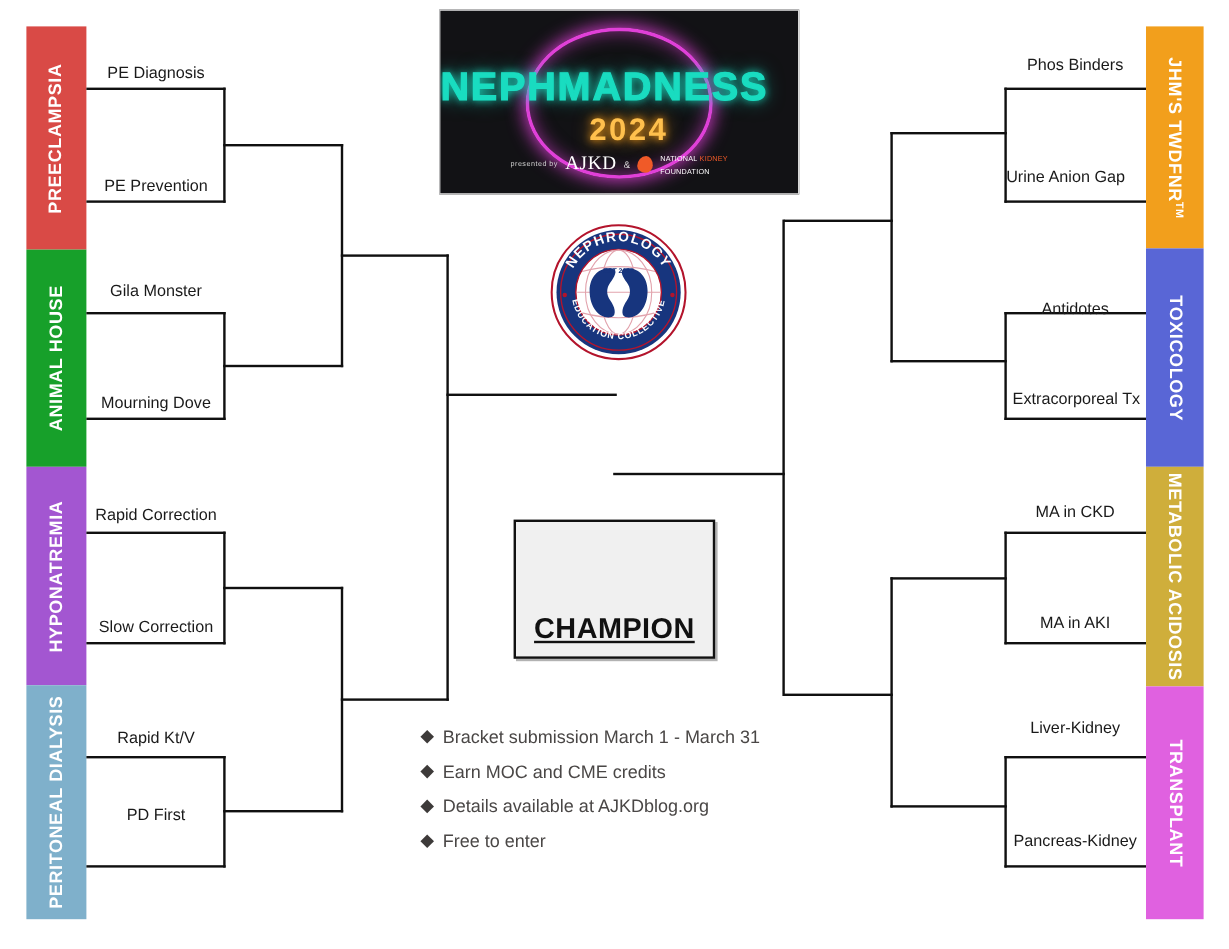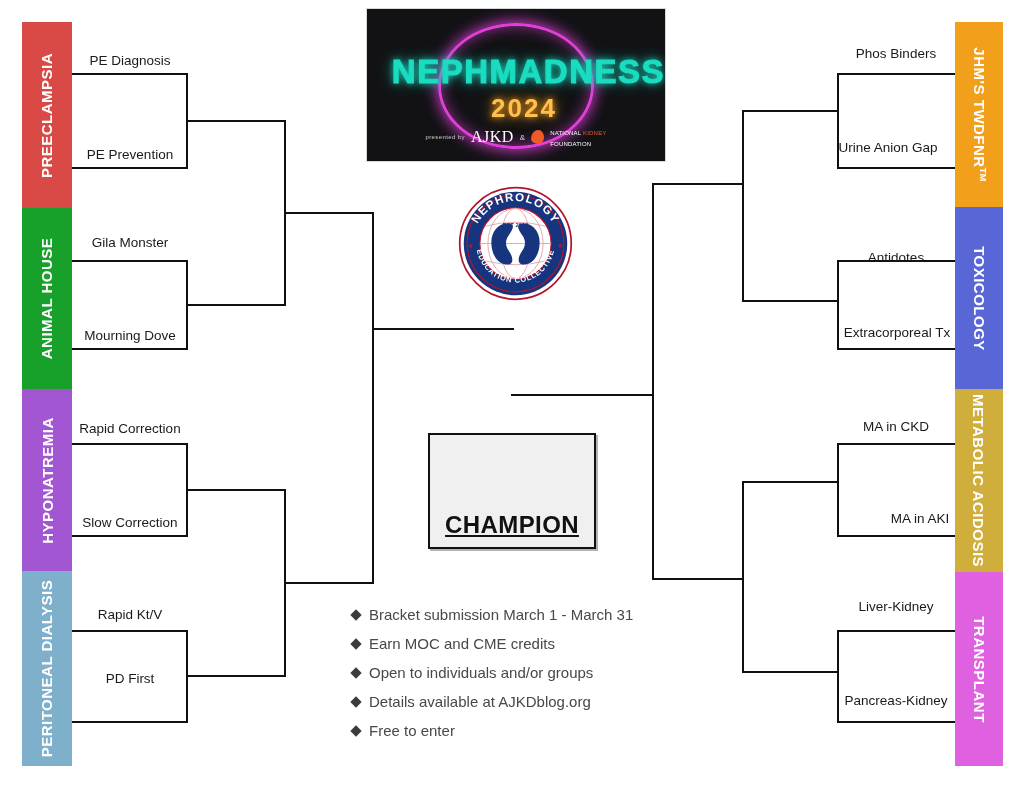--- a/index.html
+++ b/index.html
@@ -72,21 +72,21 @@
   #banner .glow{
     position:absolute;left:50%;top:14px;width:150px;height:120px;
     transform:translateX(-50%);
     border:3px solid #e040d8;
     border-radius:50%;
     box-shadow:0 0 14px 2px rgba(224,64,216,.85),
                inset 0 0 14px 1px rgba(224,64,216,.55);
   }
   #banner .nm-word{
     position:absolute;left:0;right:0;top:44px;
-    text-align:right;
+    text-align:left;
     font-size:33px;font-weight:bold;letter-spacing:1.5px;
     color:#19dcc0;
     -webkit-text-stroke:1px #19dcc0;
     text-shadow:0 0 7px #19dcc0,0 0 16px rgba(25,220,192,.65);
   }
   #banner .nm-year{
     position:absolute;left:16px;right:0;top:84px;
     text-align:center;
     font-size:26px;font-weight:bold;letter-spacing:2px;
     color:#ffc04d;
@@ -198,21 +198,21 @@
   <div class="ln hln" style="left:837px;top:260px;width:118px;"></div>
   <div class="ln hln" style="left:837px;top:348px;width:118px;"></div>
   <div class="ln vln" style="left:837px;top:260px;height:90px;"></div>
   <div class="slot c" style="left:837px;top:236px;width:118px;margin-top:15px;">Antidotes</div>
   <div class="slot c" style="left:837px;top:326px;width:120px;">Extracorporeal Tx</div>
 
   <div class="ln hln" style="left:837px;top:443px;width:118px;"></div>
   <div class="ln hln" style="left:837px;top:535px;width:118px;"></div>
   <div class="ln vln" style="left:837px;top:443px;height:94px;"></div>
   <div class="slot c" style="left:837px;top:420px;width:118px;">MA in CKD</div>
-  <div class="slot c" style="left:837px;top:512px;width:118px;padding-left:24px;">MA in AKI</div>
+  <div class="slot c" style="left:837px;top:512px;width:118px;">MA in AKI</div>
 
   <div class="ln hln" style="left:837px;top:630px;width:118px;"></div>
   <div class="ln hln" style="left:837px;top:721px;width:118px;"></div>
   <div class="ln vln" style="left:837px;top:630px;height:93px;"></div>
   <div class="slot c" style="left:837px;top:600px;width:118px;">Liver-Kidney</div>
   <div class="slot c" style="left:837px;top:694px;width:118px;">Pancreas-Kidney</div>
 
   <div class="ln hln" style="left:742px;top:110px;width:97px;"></div>
   <div class="ln hln" style="left:742px;top:300px;width:97px;"></div>
   <div class="ln vln" style="left:742px;top:110px;height:192px;"></div>
@@ -284,24 +284,20 @@
     <div class="row">
       <span class="dia"></span>
       <span class="txt">Bracket submission March 1 - March 31</span>
     </div>
     <div class="row">
       <span class="dia"></span>
       <span class="txt">Earn MOC and CME credits</span>
     </div>
     <div class="row">
       <span class="dia"></span>
-      <span class="txt">Open to individuals and/or groups</span>
-    </div>
-    <div class="row">
-      <span class="dia"></span>
       <span class="txt">Details available at AJKDblog.org</span>
     </div>
     <div class="row">
       <span class="dia"></span>
       <span class="txt">Free to enter</span>
     </div>
   </div>
 
 </div>
 

